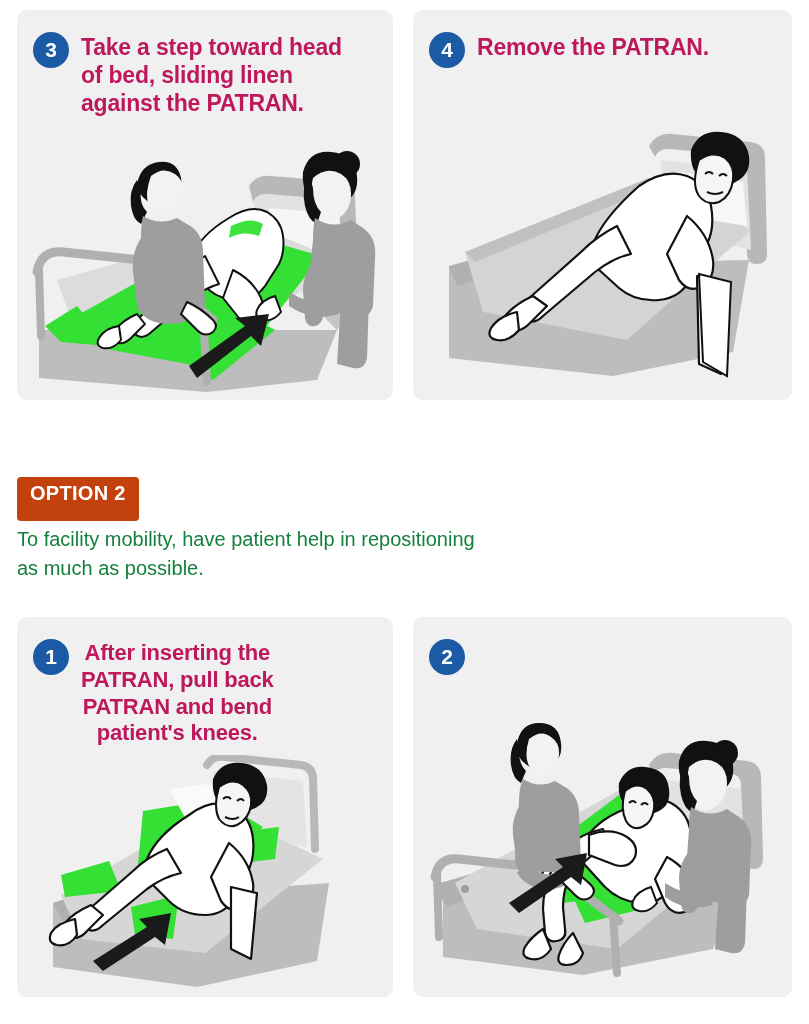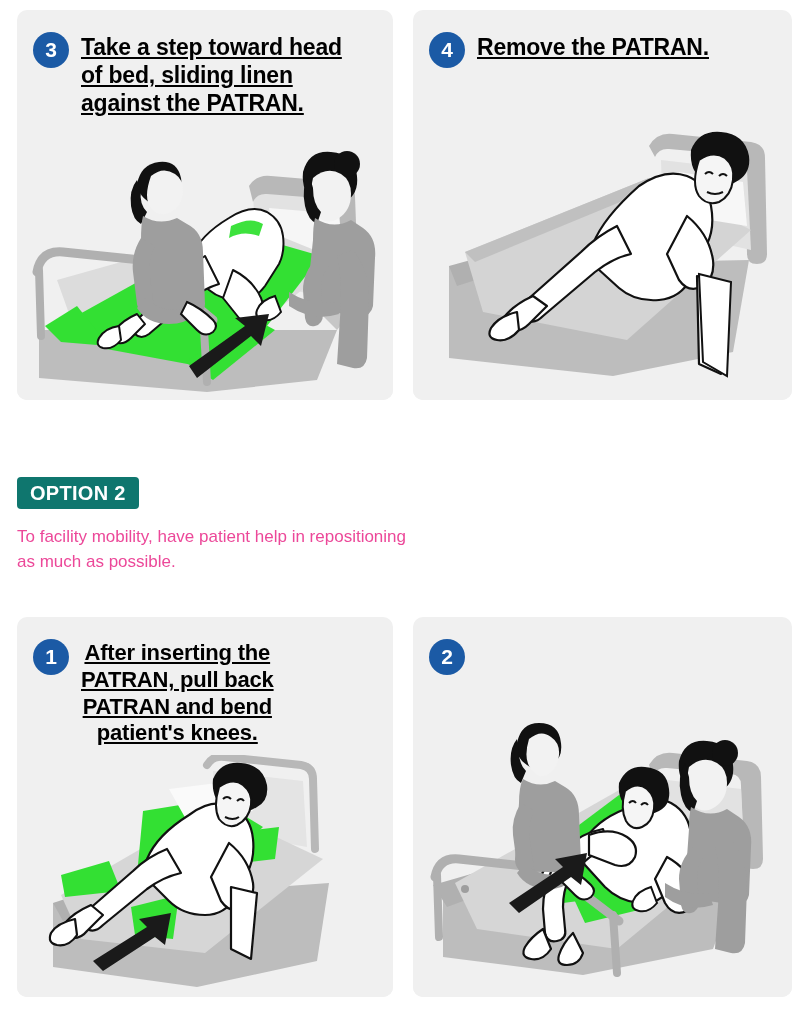--- a/index.html
+++ b/index.html
@@ -40,49 +40,48 @@
     font-weight: bold;
     line-height: 36px;
     text-align: center;
     margin-right: 12px;
     margin-top: 1px;
   }
   .step-text {
     font-size: 23px;
     font-weight: bold;
     line-height: 1.22;
-    color: #000000;
+    color: #be185d;
     letter-spacing: -0.2px;
     white-space: pre-line;
     padding-top: 2px;
-    text-decoration: underline;
   }
   #card-o2-1 .step-text, #card-o2-2 .step-text { font-size: 22px; text-align: center; }
 
   
   .option-badge {
     position: absolute;
     left: 17px; top: 477px;
-    height: 32px;
+    height: 44px;
     padding: 0 13px;
-    background: #0f766e;
+    background: #c2410c;
     border-radius: 4px;
     color: #ffffff;
     font-size: 20px;
     font-weight: bold;
     line-height: 32px;
     letter-spacing: 0.3px;
   }
   .option-desc {
     position: absolute;
     left: 17px; top: 525px;
     width: 700px;
-    font-size: 17px;
+    font-size: 20px;
     line-height: 1.47;
-    color: #ec4899;
+    color: #15803d;
     white-space: pre-line;
   }
 
   
   .illus { position: absolute; left: 0; right: 0; bottom: 0; }
   .illus svg { display: block; width: 100%; height: 100%; }
 </style>
 </head>
 <body>
 

